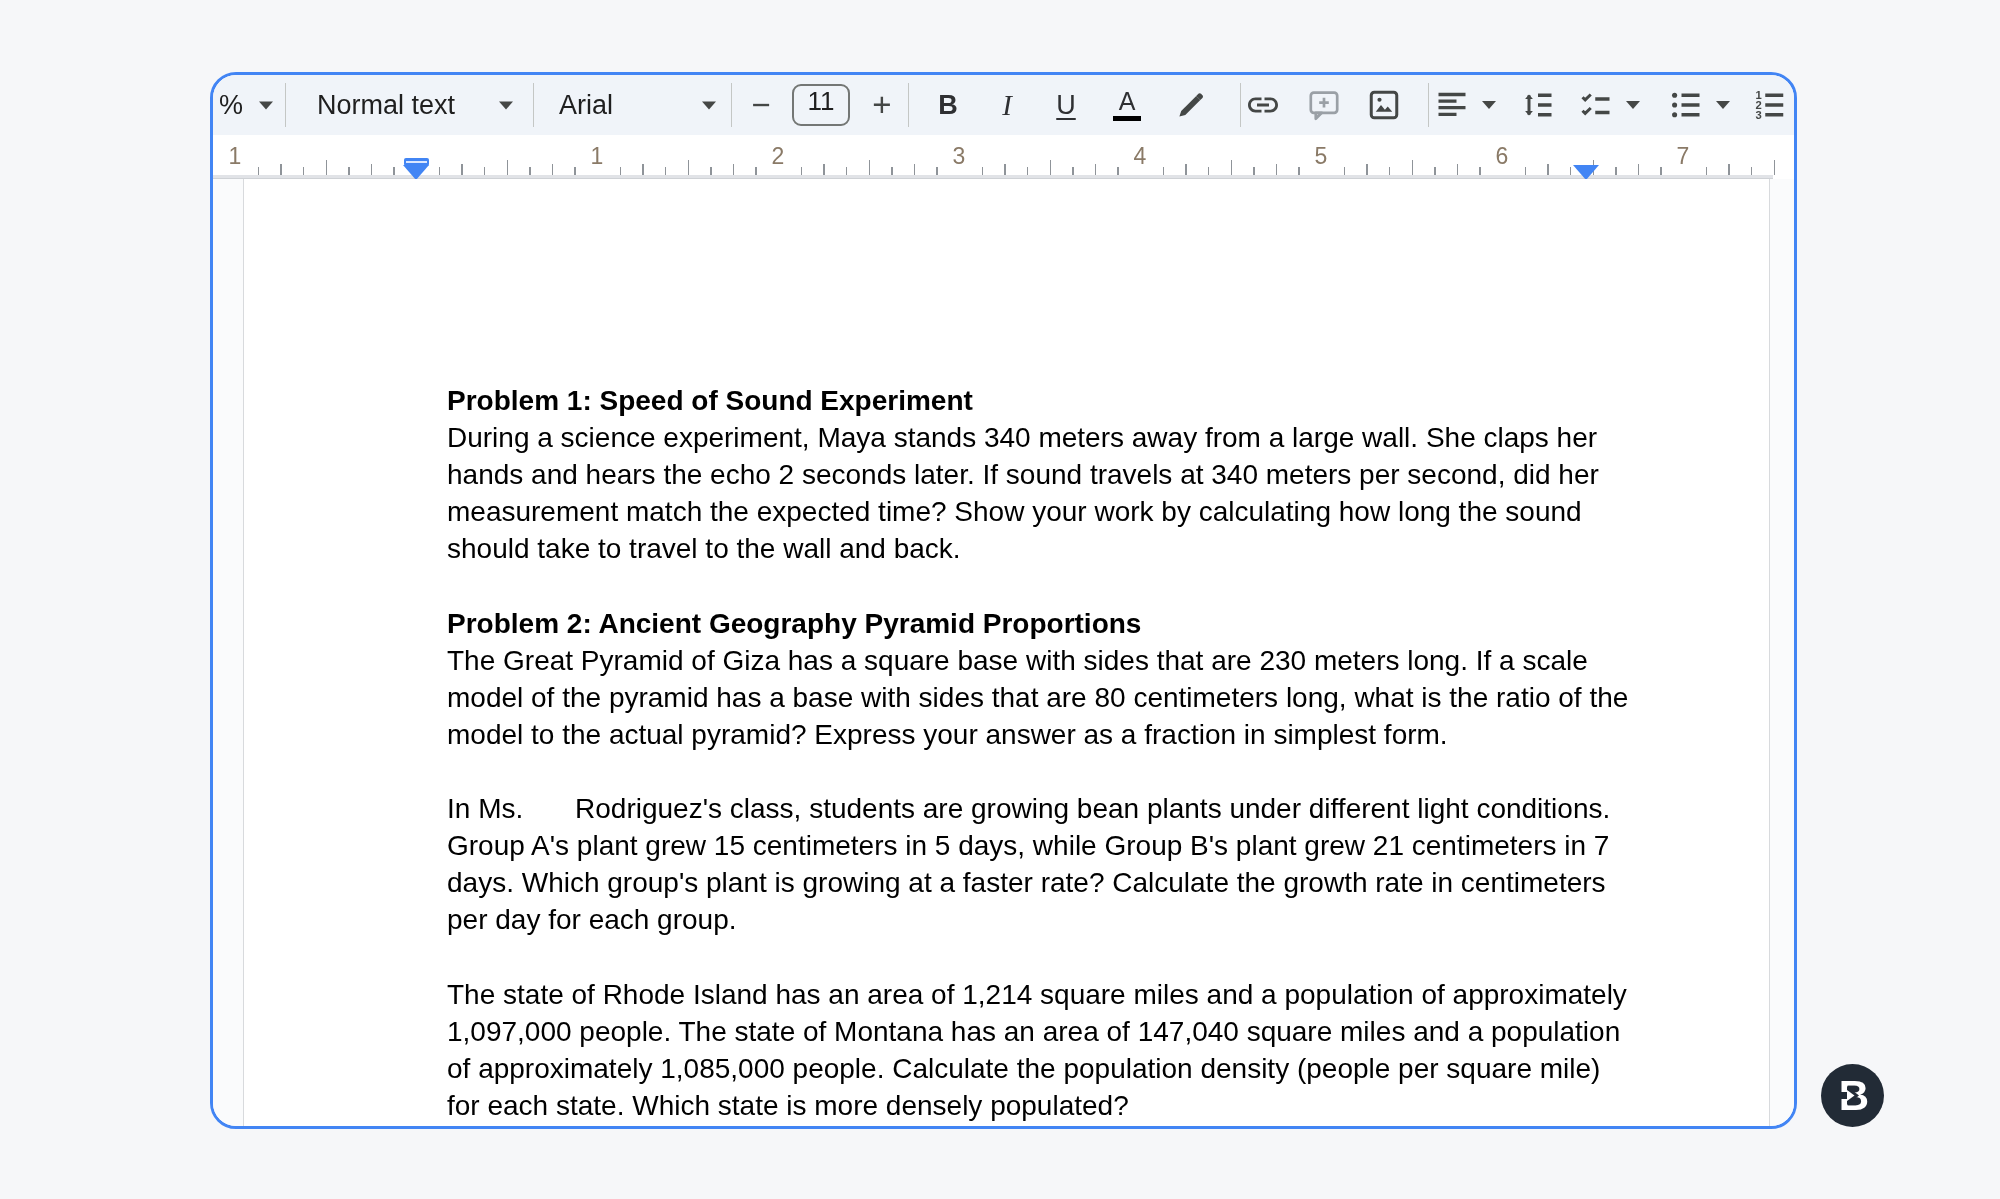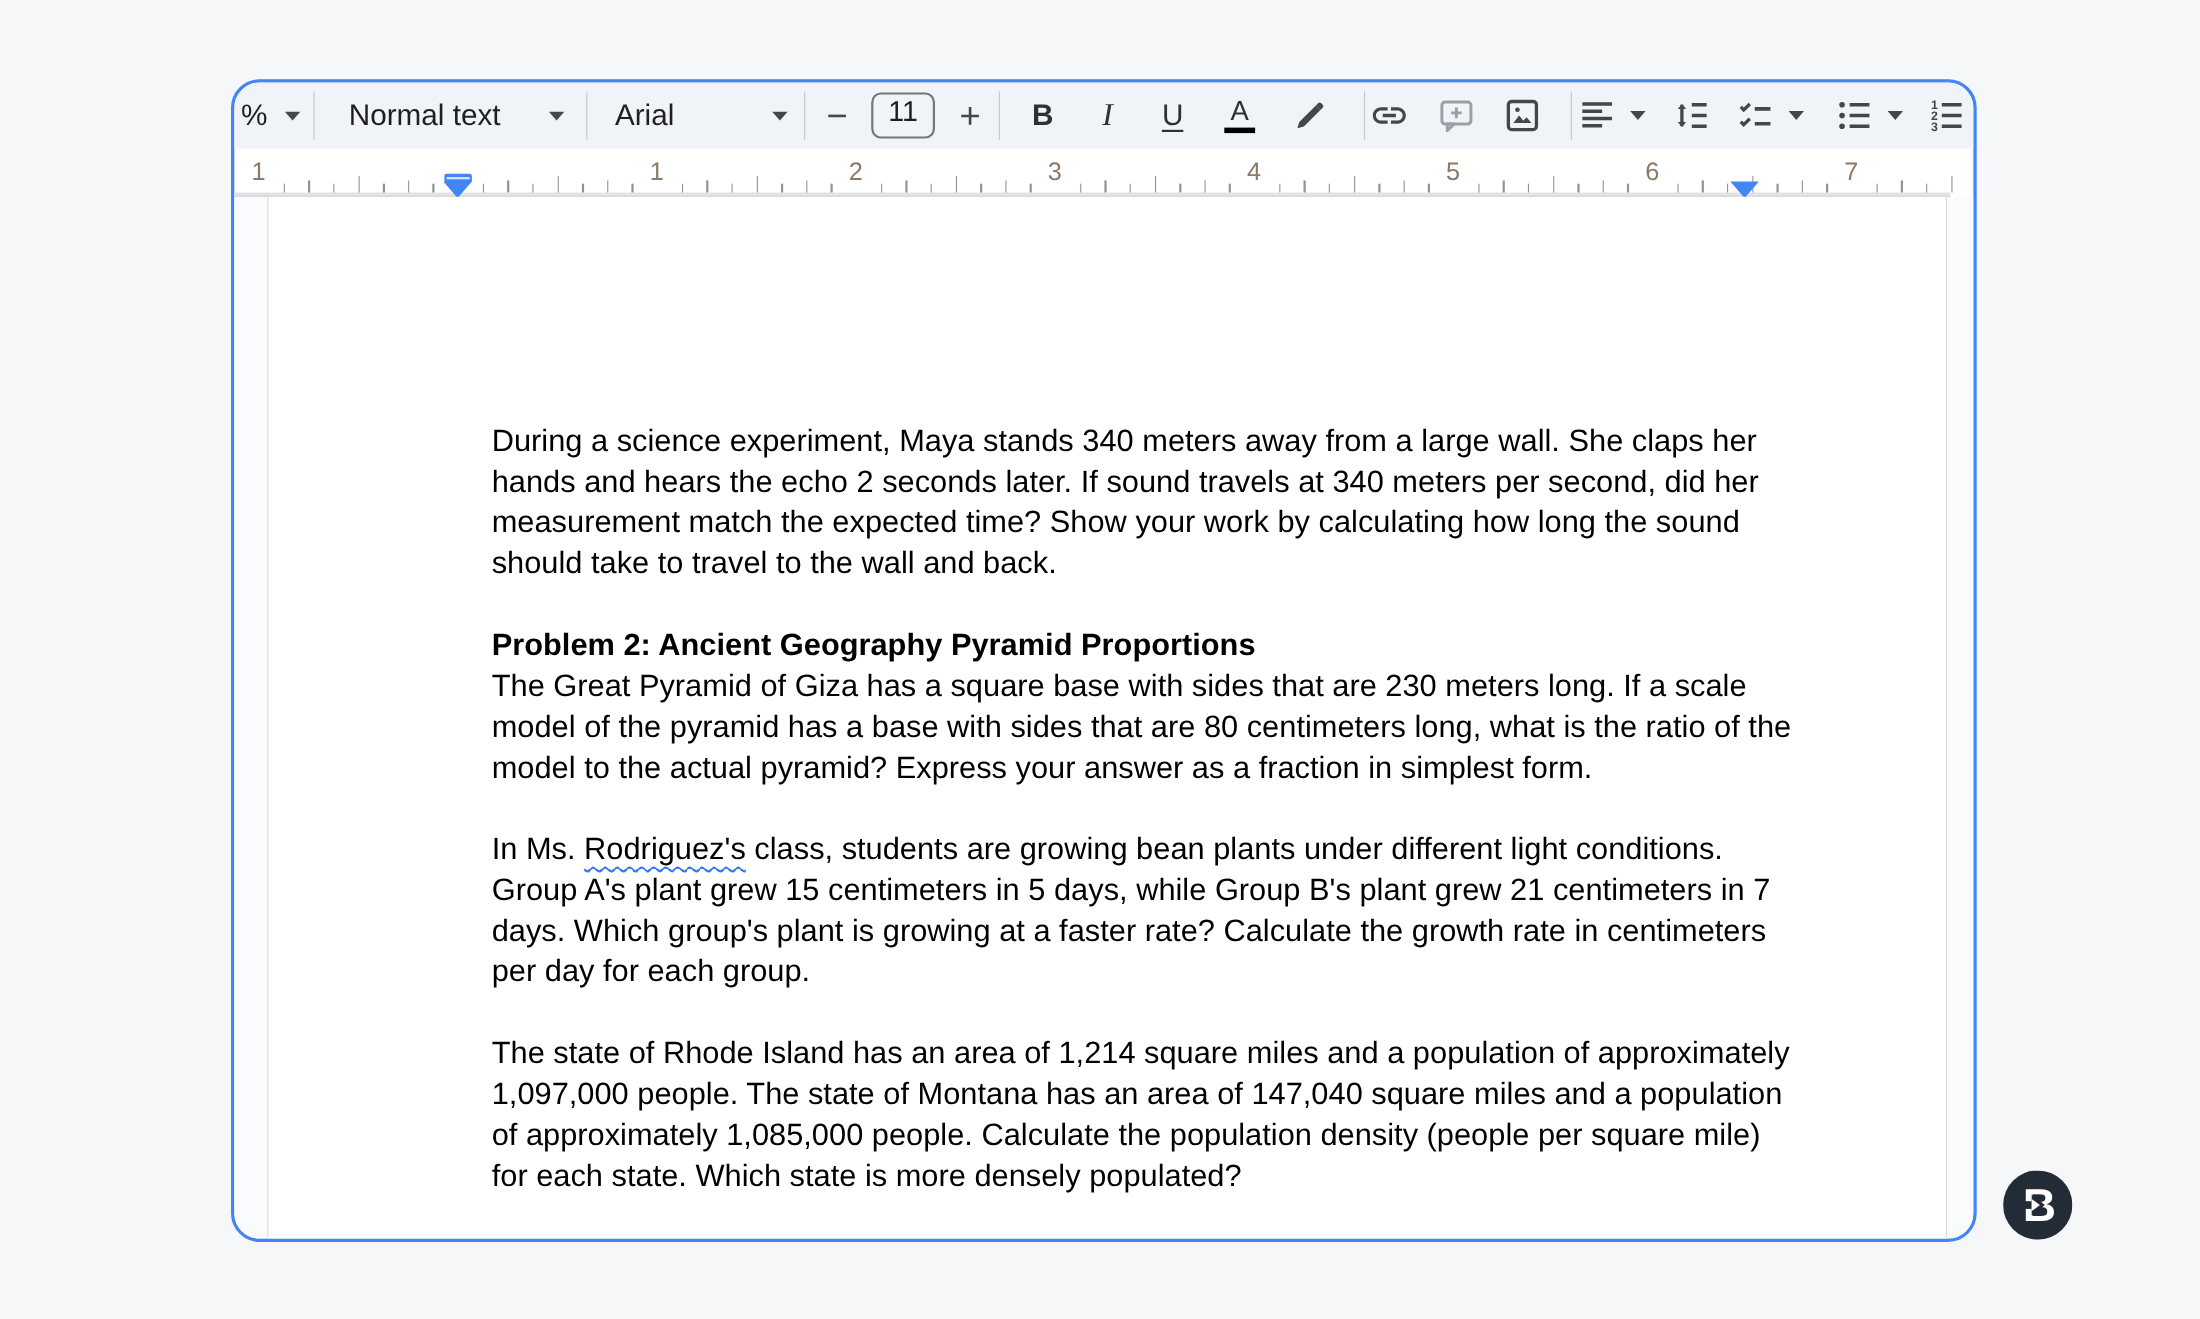--- a/index.html
+++ b/index.html
@@ -51,23 +51,24 @@
   .page{position:absolute;left:30px;top:0;width:1527px;bottom:0;background:#ffffff;
     border-left:1px solid #d8dadd;border-right:1px solid #d8dadd;box-sizing:border-box;}
   .doc-content{
     position:absolute;left:203px;top:203px;width:1245px;
     font-size:28px;line-height:37.1px;color:#000000;
   }
   .problem{margin:0 0 37.1px 0;}
   .p-title{font-weight:700;}
   .p-body{white-space:pre-line;}
   .squiggle{
-    text-decoration:underline;text-decoration-style:wavy;
+    text-decoration-style:wavy;
     text-decoration-color:#3b78e7;text-decoration-thickness:2px;
     text-underline-offset:6px;
+    margin-left:44px;
   }
   
   .logo{position:absolute;left:1821px;top:1064px;width:63px;height:63px;}
 </style>
 </head>
 <body>
 
 <div class="window">
 
   <div class="toolbar">
@@ -271,20 +272,21 @@
   <div class="indent-bar">
       <span class="slit"></span>
     </div>
   <div class="tri" style="left:190px;top:90px;"></div>
   <div class="tri" style="left:1360px;top:90px;"></div>
 
   <div class="docarea">
     <div class="page">
       <div class="doc-content">
           <div class="problem">
+            <div class="p-title">Problem 1: Speed of Sound Experiment</div>
             <div class="p-body">During a science experiment, Maya stands 340 meters away from a large wall. She claps her
 hands and hears the echo 2 seconds later. If sound travels at 340 meters per second, did her
 measurement match the expected time? Show your work by calculating how long the sound
 should take to travel to the wall and back.</div>
           </div>
           <div class="problem">
             <div class="p-title">Problem 2: Ancient Geography Pyramid Proportions</div>
             <div class="p-body">The Great Pyramid of Giza has a square base with sides that are 230 meters long. If a scale
 model of the pyramid has a base with sides that are 80 centimeters long, what is the ratio of the
 model to the actual pyramid? Express your answer as a fraction in simplest form.</div>

